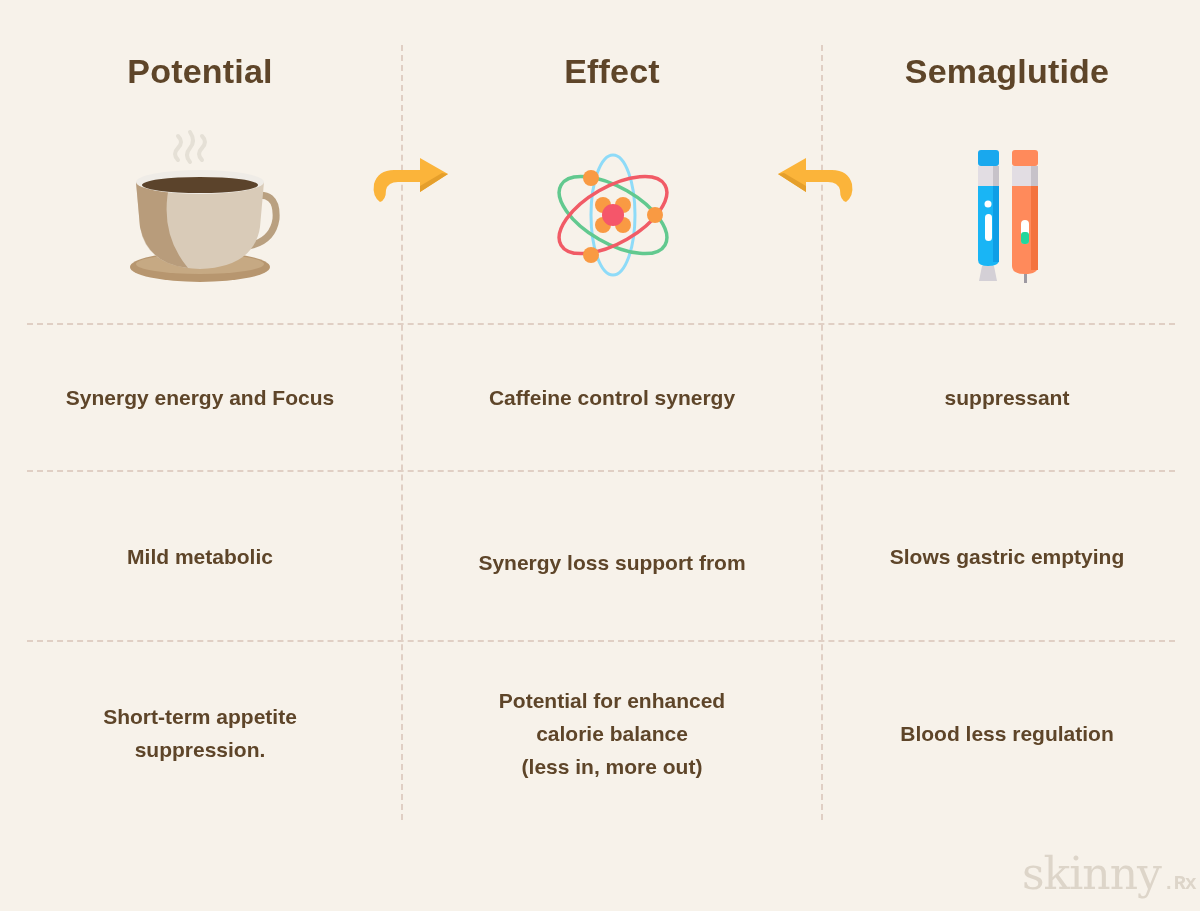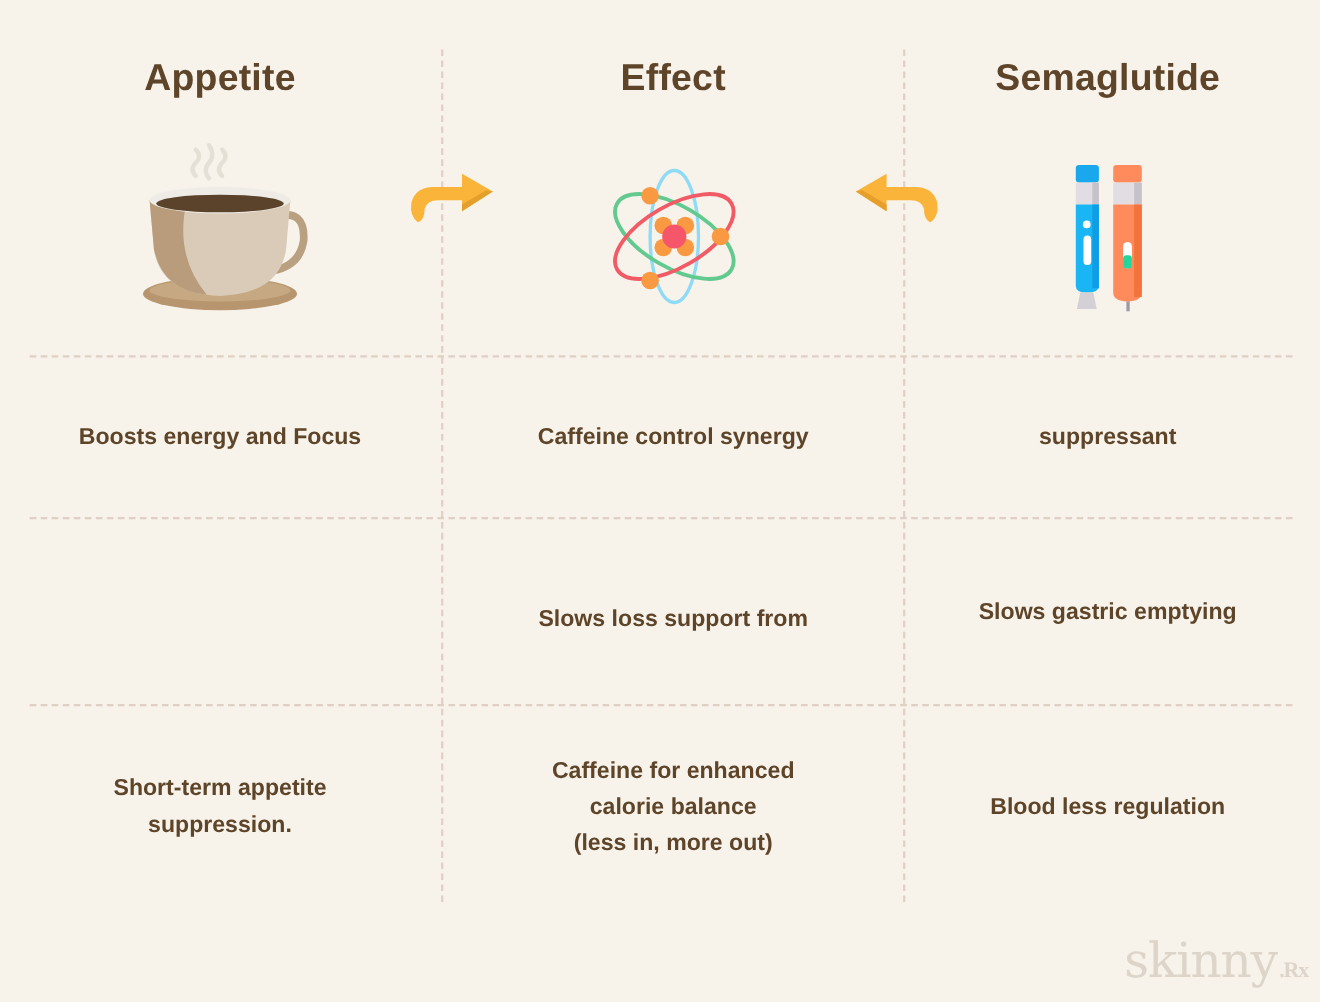--- a/index.html
+++ b/index.html
@@ -28,34 +28,34 @@
     display:flex; flex-direction:column; align-items:center; justify-content:center;
     text-align:center; font-weight:bold; font-size:21px; line-height:33px;
   }
   .icon { position:absolute; }
   .logo {
     position:absolute; left:1022px; top:848px;
     font-family:"DejaVu Serif", serif; font-size:44px; color:#ddd5c9;
     letter-spacing:-1px;
   }
   .logo-rx {
-    font-family:Liberation Serif, serif; font-size:20px; font-weight:bold;
+    font-family:Liberation Mono, monospace; font-size:20px; font-weight:bold;
     color:#ddd5c9; margin-left:2px;
   }
 </style>
 </head>
 <body>
 
 <div class="vline" style="left:401px"></div>
 <div class="vline" style="left:821px"></div>
 <div class="hline" style="top:323px"></div>
 <div class="hline" style="top:470px"></div>
 <div class="hline" style="top:640px"></div>
 
-<div class="col-title" style="left:20px">Appetite</div>
+<div class="col-title" style="left:20px">Potential</div>
 <div class="col-title" style="left:432px">Effect</div>
 <div class="col-title" style="left:827px">Semaglutide</div>
 
 <svg class="icon" style="left:118px;top:122px" width="165" height="165" viewBox="0 0 165 165">
   <path d="M60 38 q-6 -6 0 -12 q6 -6 0 -12" stroke="#e5e0d6" stroke-width="4" fill="none" stroke-linecap="round"></path>
   <path d="M72 40 q-6 -7 0 -14 q6 -7 0 -16" stroke="#e5e0d6" stroke-width="4" fill="none" stroke-linecap="round"></path>
   <path d="M84 38 q-6 -6 0 -12 q6 -6 0 -12" stroke="#e5e0d6" stroke-width="4" fill="none" stroke-linecap="round"></path>
   <ellipse cx="82" cy="145" rx="70" ry="15" fill="#b7966f"></ellipse>
   <ellipse cx="82" cy="142" rx="64" ry="10" fill="#c6a983"></ellipse>
   <path d="M132 75 q28 -8 26 22 q-4 26 -36 28" stroke="#b9a080" stroke-width="7" fill="none"></path>
@@ -102,44 +102,45 @@
   <rect x="42" y="18" width="26" height="20" fill="#e2dde3"></rect>
   <rect x="61" y="18" width="7" height="20" fill="#c7c2c9"></rect>
   <path d="M42 38 L68 38 L68 118 Q68 126 55 126 Q42 126 42 118 Z" fill="#ff8a5b"></path>
   <rect x="61" y="38" width="7" height="84" fill="#f4733d"></rect>
   <rect x="51" y="72" width="8" height="24" rx="4" fill="#fff"></rect>
   <rect x="51" y="84" width="8" height="12" rx="3" fill="#22d69c"></rect>
   <rect x="54" y="126" width="3" height="9" fill="#9e9aa2"></rect>
 </svg>
 
 <div class="cell" style="left:20px;top:325px;height:145px">
-  <span>Boosts energy and Focus</span>
+  <span>Synergy energy and Focus</span>
 </div>
 <div class="cell" style="left:432px;top:325px;height:145px">
   <span>Caffeine control synergy</span>
 </div>
 <div class="cell" style="left:827px;top:325px;height:145px">
   <span>suppressant</span>
 </div>
 
 <div class="cell" style="left:20px;top:472px;height:168px">
+  <span>Mild metabolic</span>
 </div>
 <div class="cell" style="left:432px;top:478px;height:168px">
-  <span>Slows loss support from</span>
+  <span>Synergy loss support from</span>
 </div>
 <div class="cell" style="left:827px;top:472px;height:168px">
   <span>Slows gastric emptying</span>
 </div>
 
 <div class="cell" style="left:20px;top:642px;height:182px">
   <span>Short-term appetite</span>
   <span>suppression.</span>
 </div>
 <div class="cell" style="left:432px;top:642px;height:182px">
-  <span>Caffeine for enhanced</span>
+  <span>Potential for enhanced</span>
   <span>calorie balance</span>
   <span>(less in, more out)</span>
 </div>
 <div class="cell" style="left:827px;top:642px;height:182px">
   <span>Blood less regulation</span>
 </div>
 
 <div class="logo">
   <span>skinny</span><span class="logo-rx">.Rx</span>
 </div>

